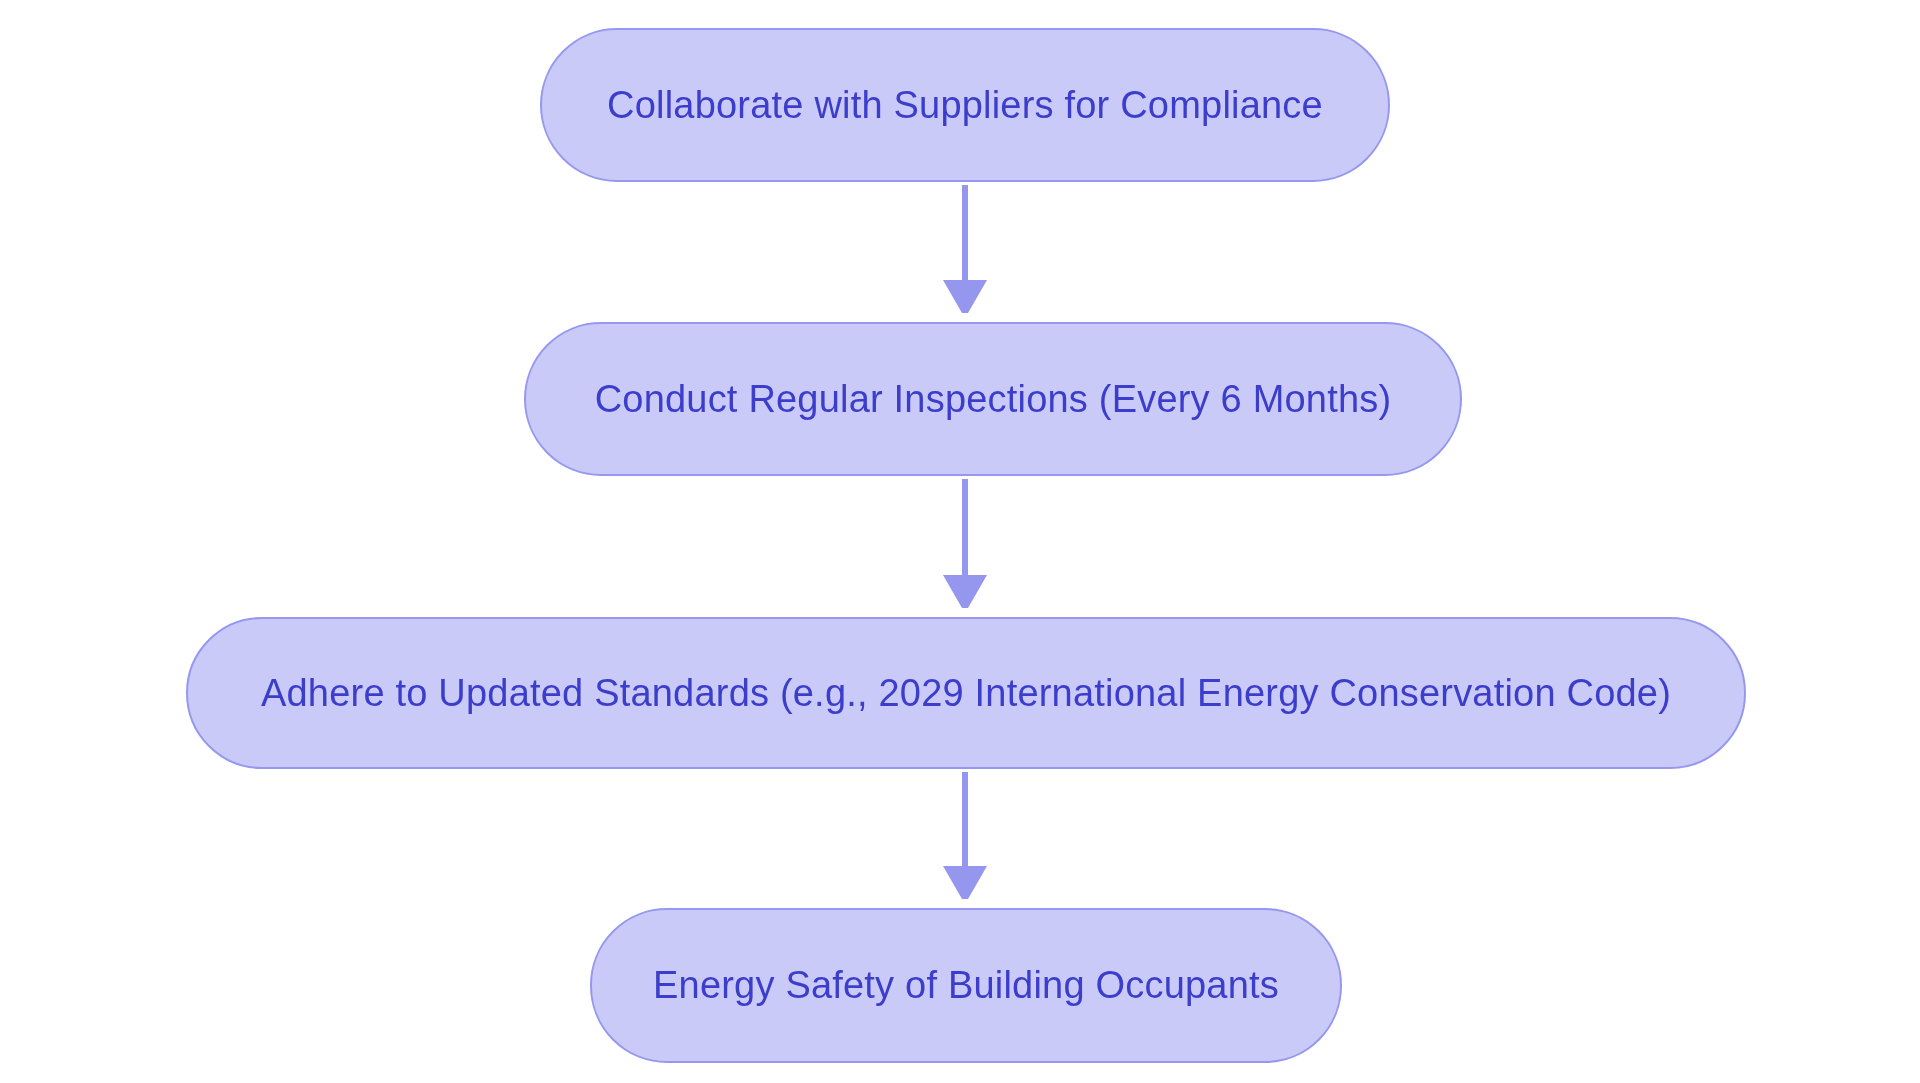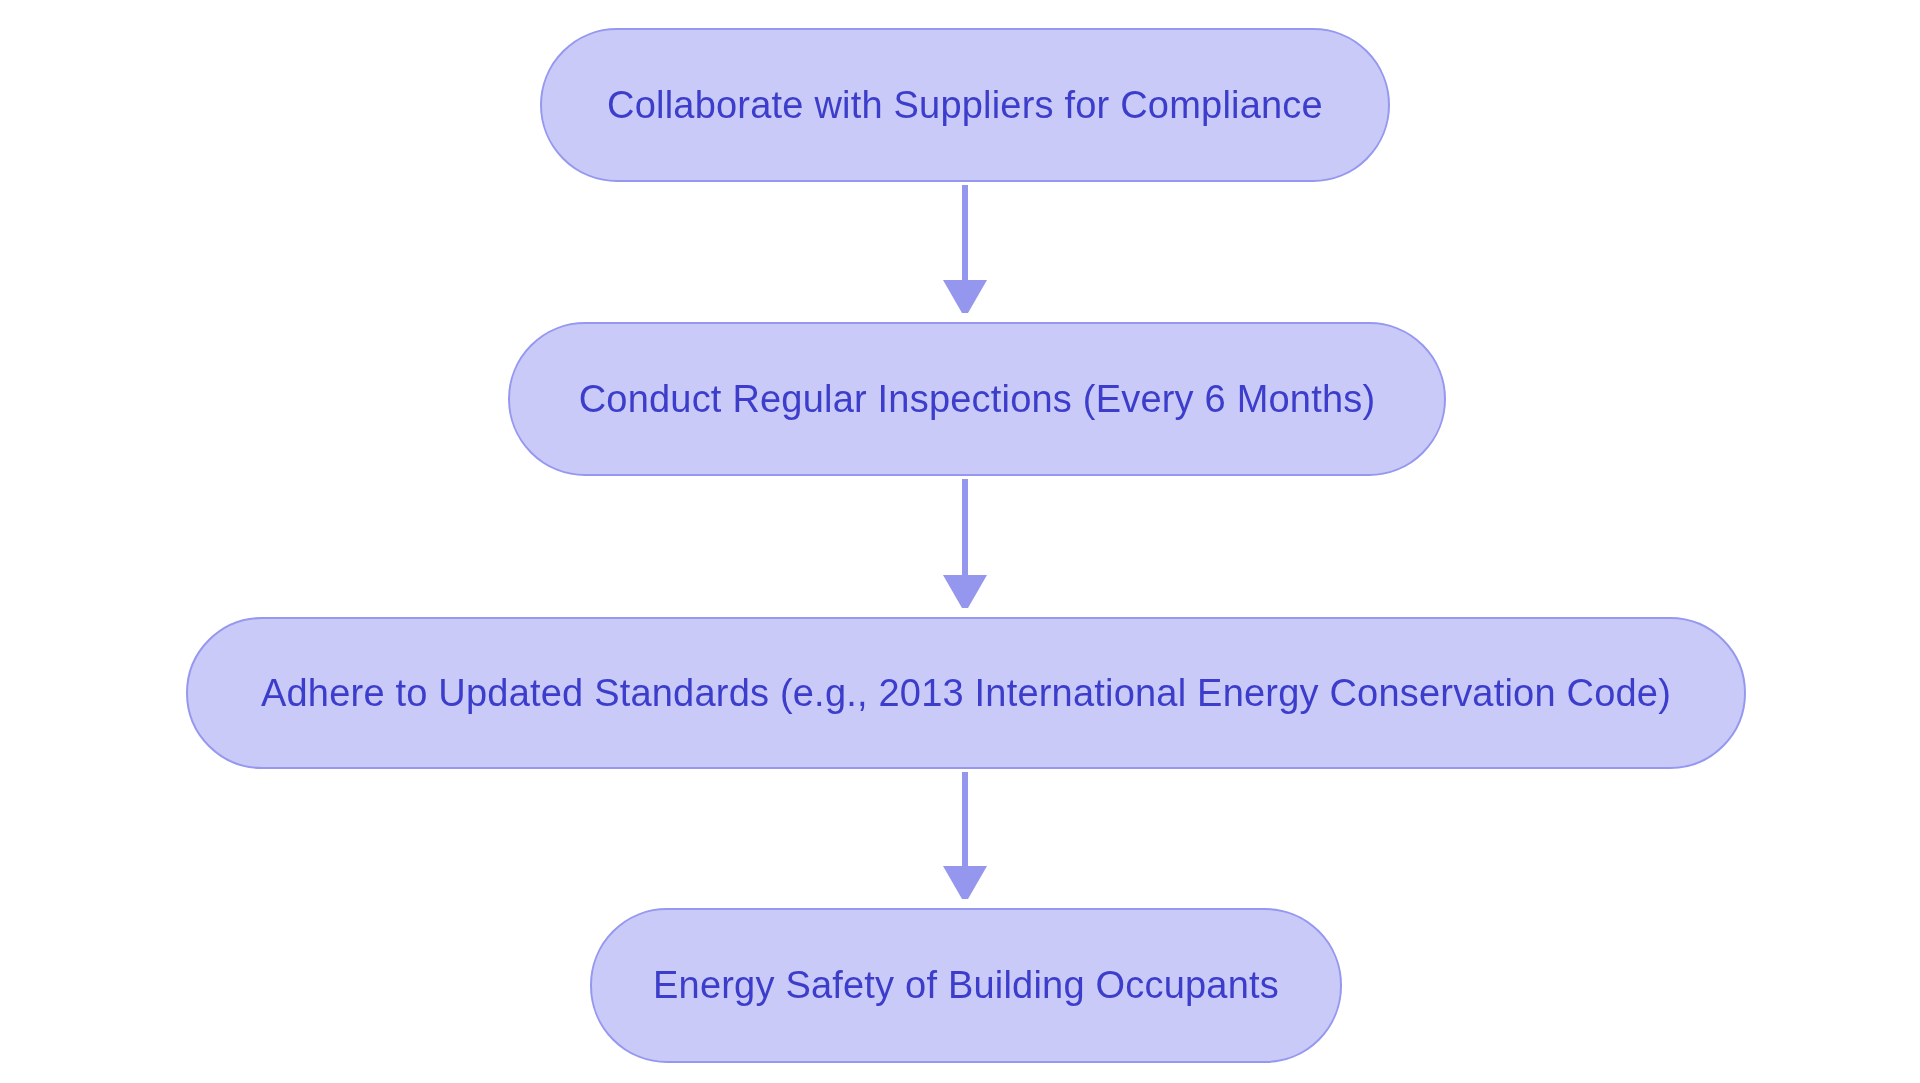--- a/index.html
+++ b/index.html
@@ -34,21 +34,21 @@
   }
   .node .label {
     color: var(--text);
     font-size: 38px;
     font-weight: 400;
     letter-spacing: 0.2px;
     white-space: nowrap;
     text-align: center;
   }
   .n1 { left: 534px; top: 22px;  width: 850px;  height: 154px; }
-  .n2 { left: 502px; top: 316px; width: 938px;  height: 154px; }
+  .n2 { left: 518px; top: 316px; width: 938px;  height: 154px; }
   .n3 { left: 180px; top: 611px; width: 1560px; height: 152px; }
   .n4 { left: 584px; top: 902px; width: 752px;  height: 155px; }
 
   .edge {
     position: absolute;
     left: 940px;
     width: 38px;
     display: flex;
     flex-direction: column;
     align-items: center;
@@ -86,21 +86,21 @@
   <div class="node n2">
     <span class="label">Conduct Regular Inspections (Every 6 Months)</span>
   </div>
 
   <div class="edge e2">
     <div class="shaft"></div>
     <div class="head"></div>
   </div>
 
   <div class="node n3">
-    <span class="label">Adhere to Updated Standards (e.g., 2013 International Energy Conservation Code)</span>
+    <span class="label">Adhere to Updated Standards (e.g., 2029 International Energy Conservation Code)</span>
   </div>
 
   <div class="edge e3">
     <div class="shaft"></div>
     <div class="head"></div>
   </div>
 
   <div class="node n4">
     <span class="label">Energy Safety of Building Occupants</span>
   </div>

